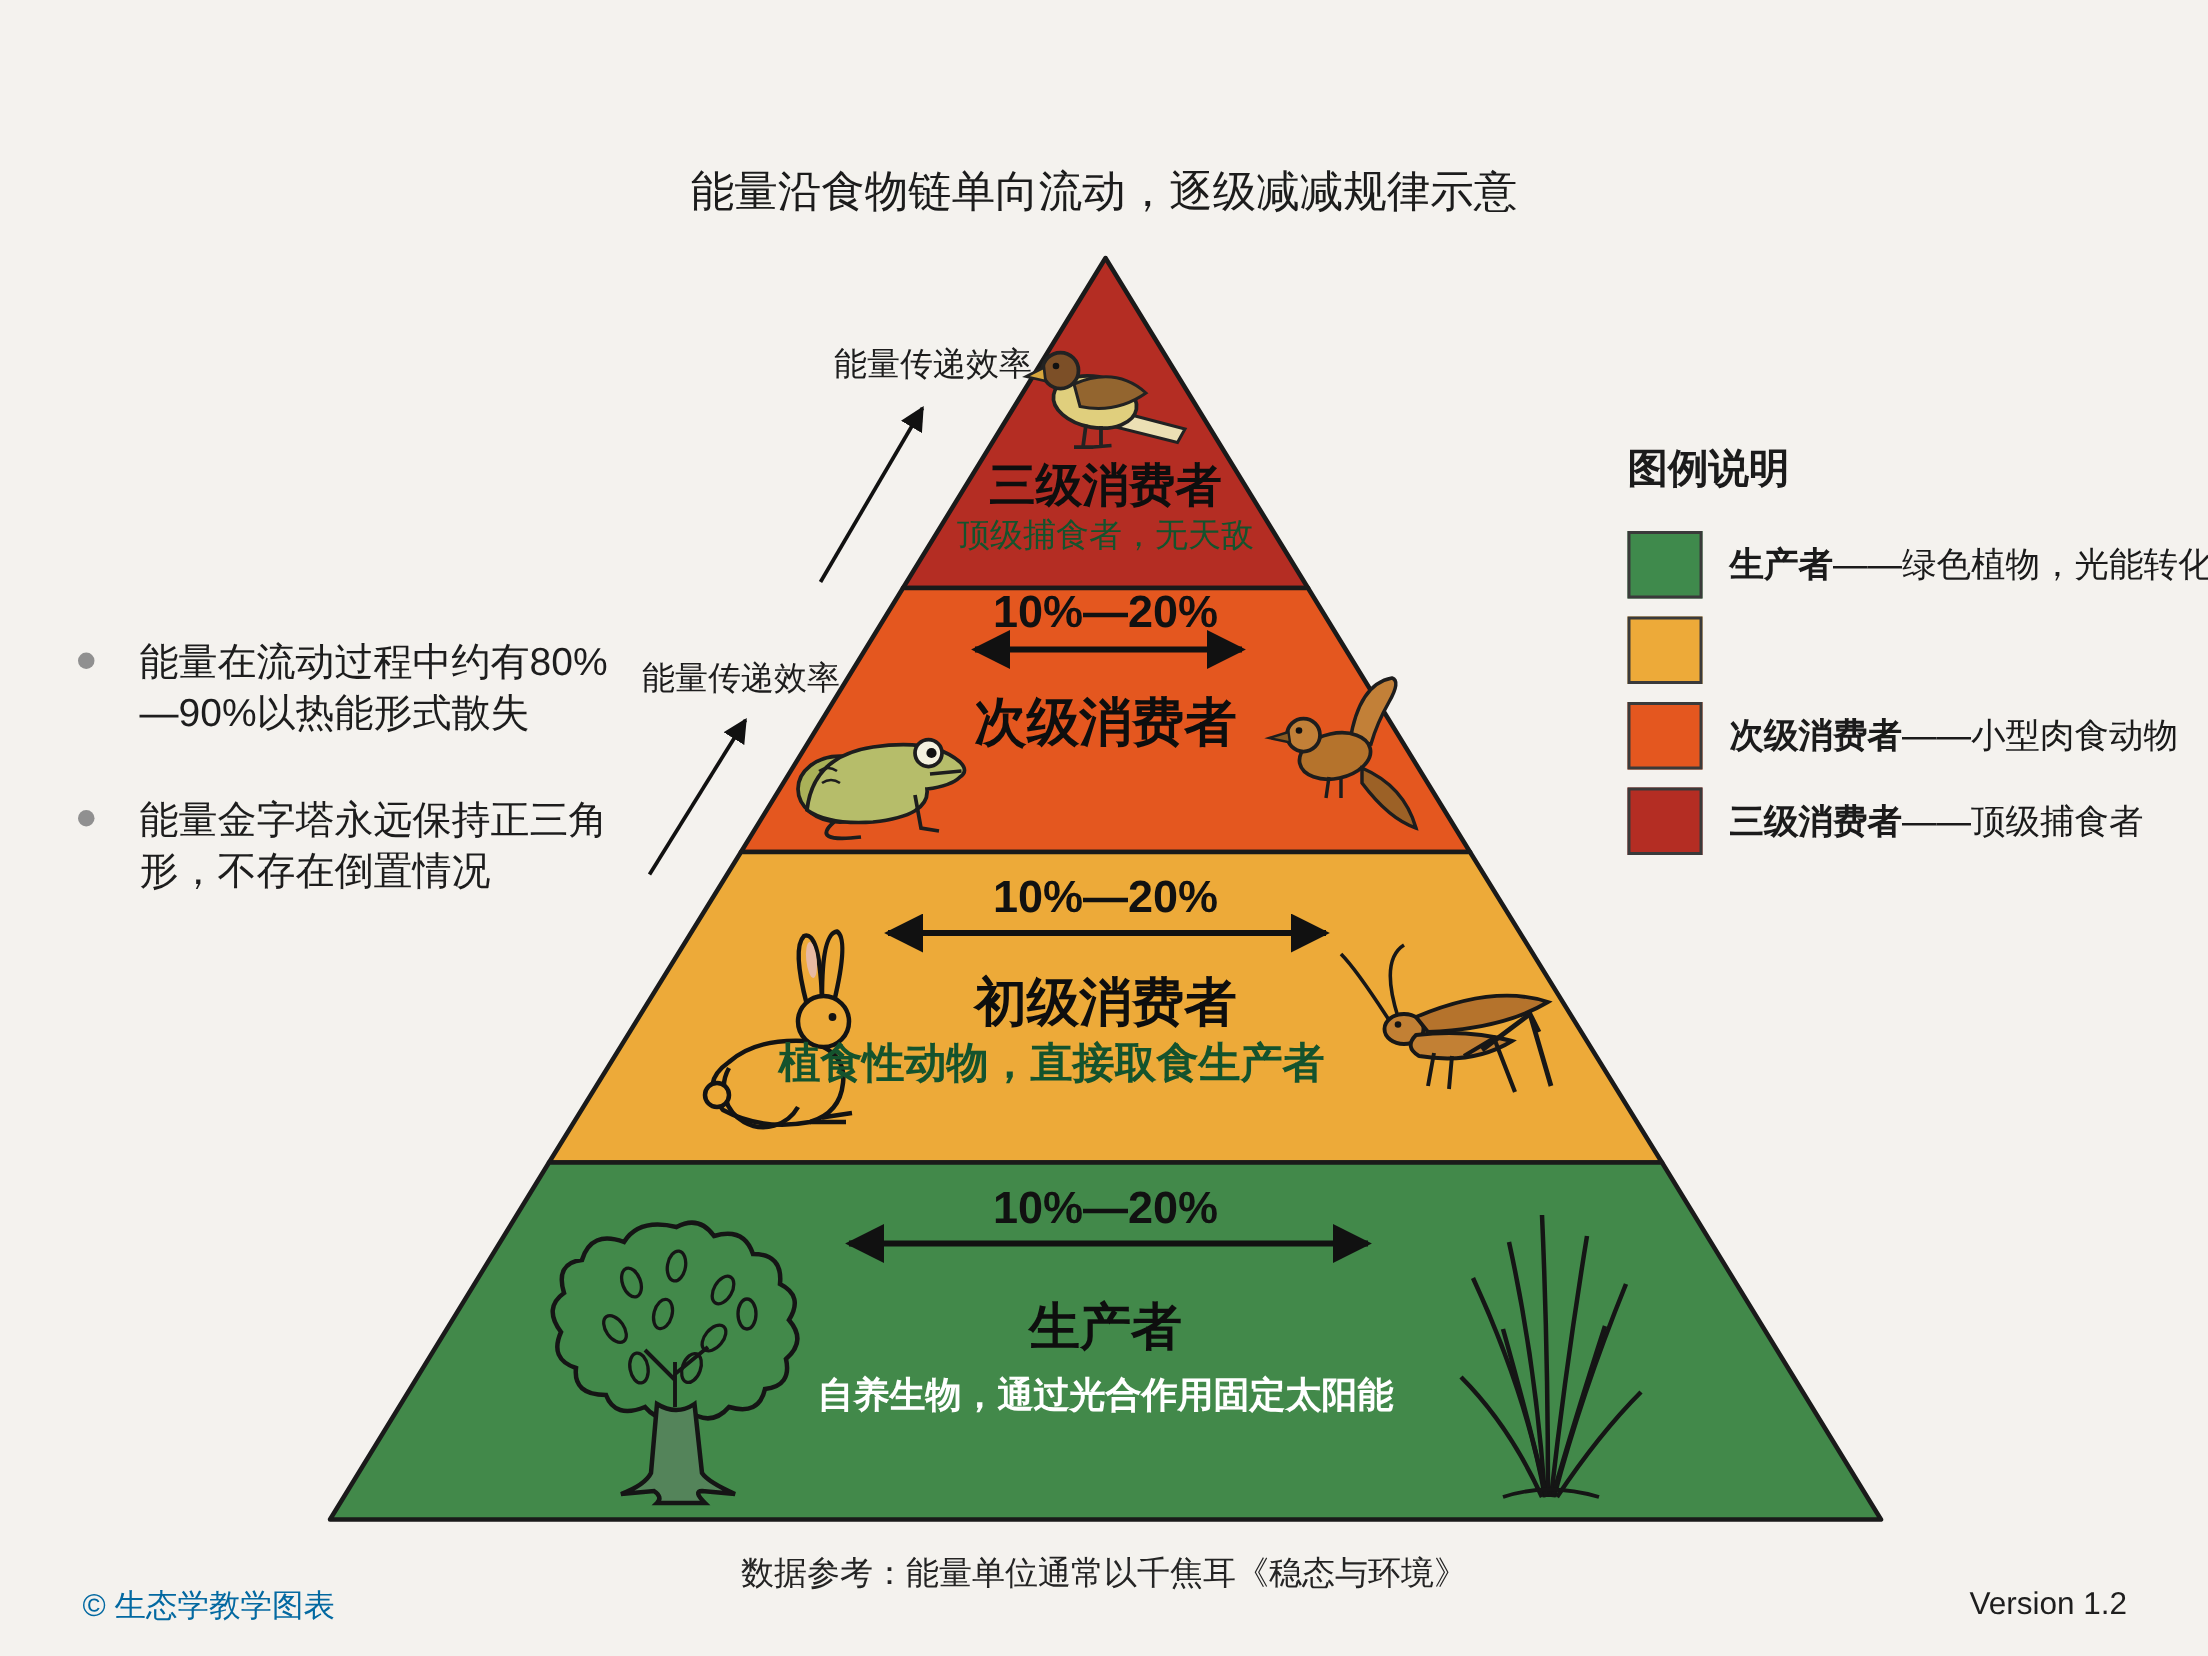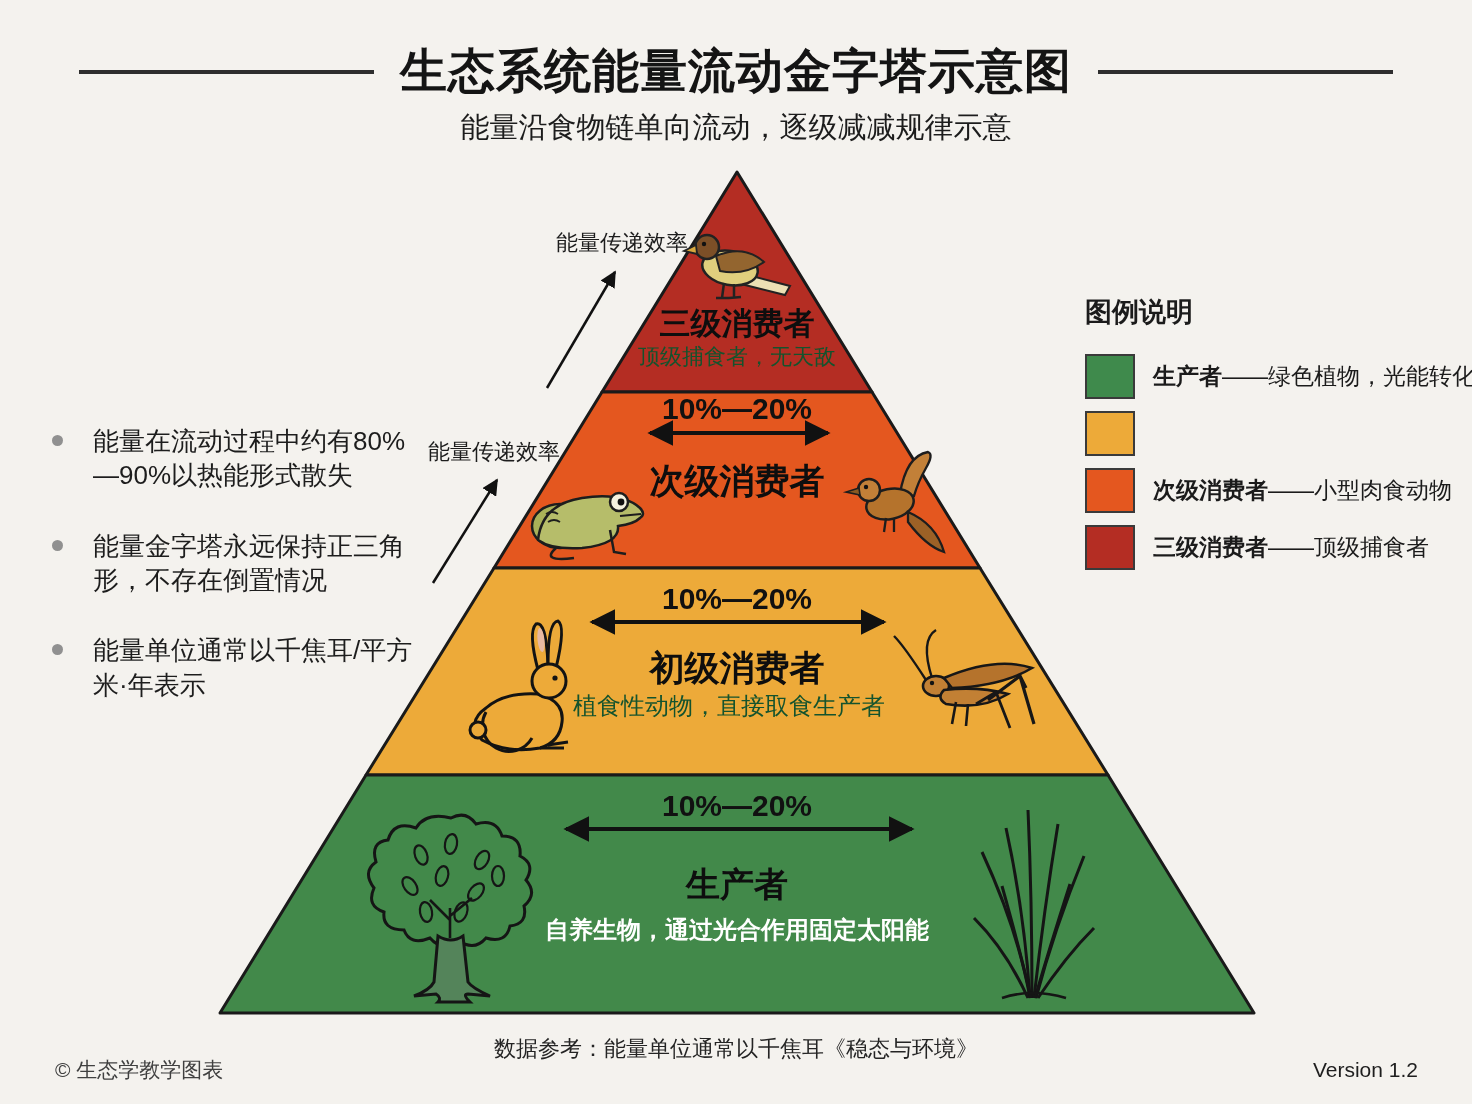--- a/index.html
+++ b/index.html
@@ -30,34 +30,29 @@
   
   .ptext { position:absolute; transform:translateX(-50%); white-space:nowrap; text-align:center; }
   .pct { font-size:30px; font-weight:800; color:#111; }
   .band-title { font-weight:800; color:#0e0e0e; }
   .band-sub { color:#14532d; }
   .band-sub.white { color:#ffffff; font-weight:700;font-family:Liberation Mono, monospace; }
   .eff-label { position:absolute; font-size:22px; color:#1d1d1d; white-space:nowrap; }
   
   .footer-ref { position:absolute; top:1034px; left:0; width:100%; text-align:center;
     font-size:22px; color:#242424; }
-  .footer-copy { position:absolute; left:55px; top:1056px; font-size:21px; color:#404040; }
+  .footer-copy { position:absolute; left:55px; top:1056px; font-size:21px; color:#0369a1; }
   .footer-ver { position:absolute; right:54px; top:1058px; font-size:21px; color:#1e1e1e; }
   svg.overlay { position:absolute; inset:0; }
 </style>
 </head>
 <body>
 
 <div class="page">
 
-  <div class="header">
-    <div class="hr-line"></div>
-    <div class="title">生态系统能量流动金字塔示意图</div>
-    <div class="hr-line"></div>
-  </div>
   <div class="subtitle">能量沿食物链单向流动，逐级减减规律示意</div>
 
   <svg class="overlay" width="1472" height="1104" viewBox="0 0 1472 1104">
     <defs>
       <marker id="ah" viewBox="0 0 10 10" refX="9" refY="5" markerWidth="6.5" markerHeight="6.5" orient="auto-start-reverse">
         <path d="M0,0L10,5L0,10Z" fill="#111"></path>
       </marker>
     </defs>
 
     <polygon points="737,172 872,392 602,392" stroke="#1a1a1a" stroke-width="3" stroke-linejoin="round" fill="#b42d23"></polygon>
@@ -159,39 +154,35 @@
   <div class="eff-label" style="left:428px; top:437px;">能量传递效率</div>
 
   <div class="ptext band-title" style="left:737px; top:303px; font-size:31px;">三级消费者</div>
   <div class="ptext band-sub" style="left:737px; top:342px; font-size:22px;">顶级捕食者，无天敌</div>
 
   <div class="ptext pct" style="left:737px; top:392px;">10%—20%</div>
   <div class="ptext band-title" style="left:737px; top:458px; font-size:35px;">次级消费者</div>
 
   <div class="ptext pct" style="left:737px; top:582px;">10%—20%</div>
   <div class="ptext band-title" style="left:737px; top:645px; font-size:35px;">初级消费者</div>
-  <div class="ptext band-sub" style="left:729px; top:690px; font-size:24px;">植食性动物，直接取食生产者</div>
+  <div class="ptext band-sub" style="left:701px; top:690px; font-size:28px;font-weight:bold;">植食性动物，直接取食生产者</div>
 
   <div class="ptext pct" style="left:737px; top:789px;">10%—20%</div>
   <div class="ptext band-title" style="left:737px; top:862px; font-size:34px;">生产者</div>
   <div class="ptext band-sub white" style="left:737px; top:914px; font-size:24px;">自养生物，通过光合作用固定太阳能</div>
 
   <ul class="notes">
     <li>
       <span class="bullet-dot"></span>
       <span>能量在流动过程中约有80%—90%以热能形式散失</span>
     </li>
     <li>
       <span class="bullet-dot"></span>
       <span>能量金字塔永远保持正三角形，不存在倒置情况</span>
     </li>
-    <li>
-      <span class="bullet-dot"></span>
-      <span>能量单位通常以千焦耳/平方米·年表示</span>
-    </li>
   </ul>
 
   <div class="legend">
     <div class="legend-title">图例说明</div>
     <div class="legend-row">
       <div class="legend-swatch" style="background-color: rgb(63, 138, 76);"></div>
       <div class="legend-text"><b>生产者</b><span>——绿色植物，光能转化</span></div>
     </div>
     <div class="legend-row">
       <div class="legend-swatch" style="background-color: rgb(237, 170, 57);"></div>

